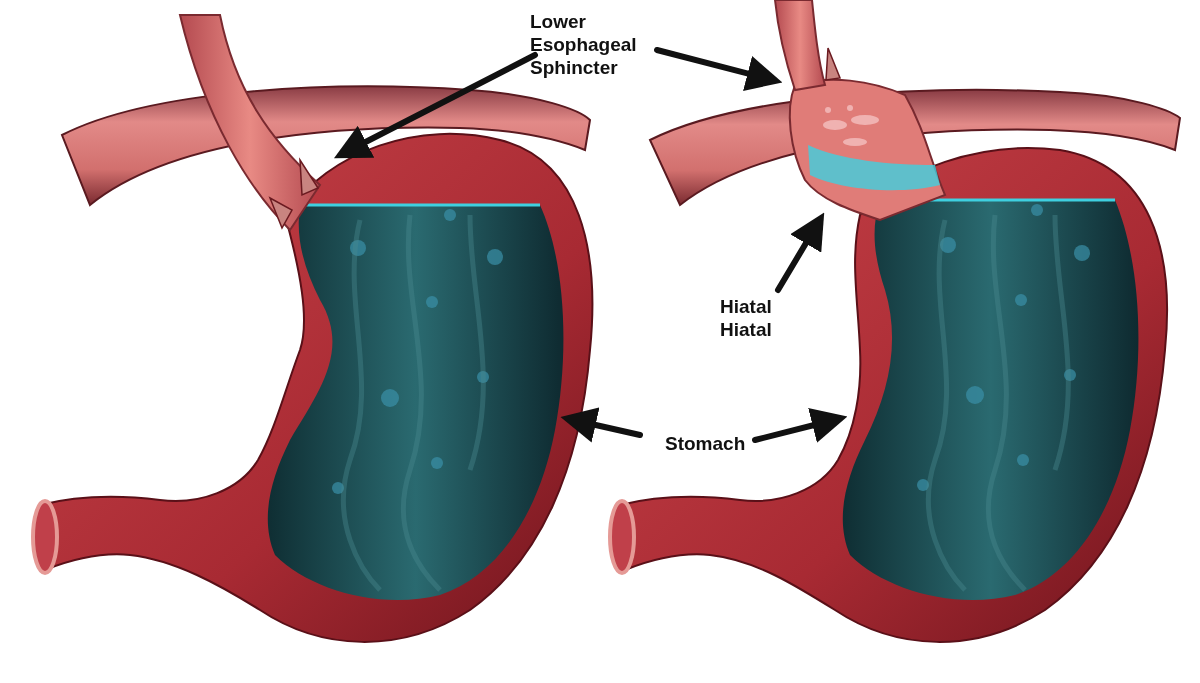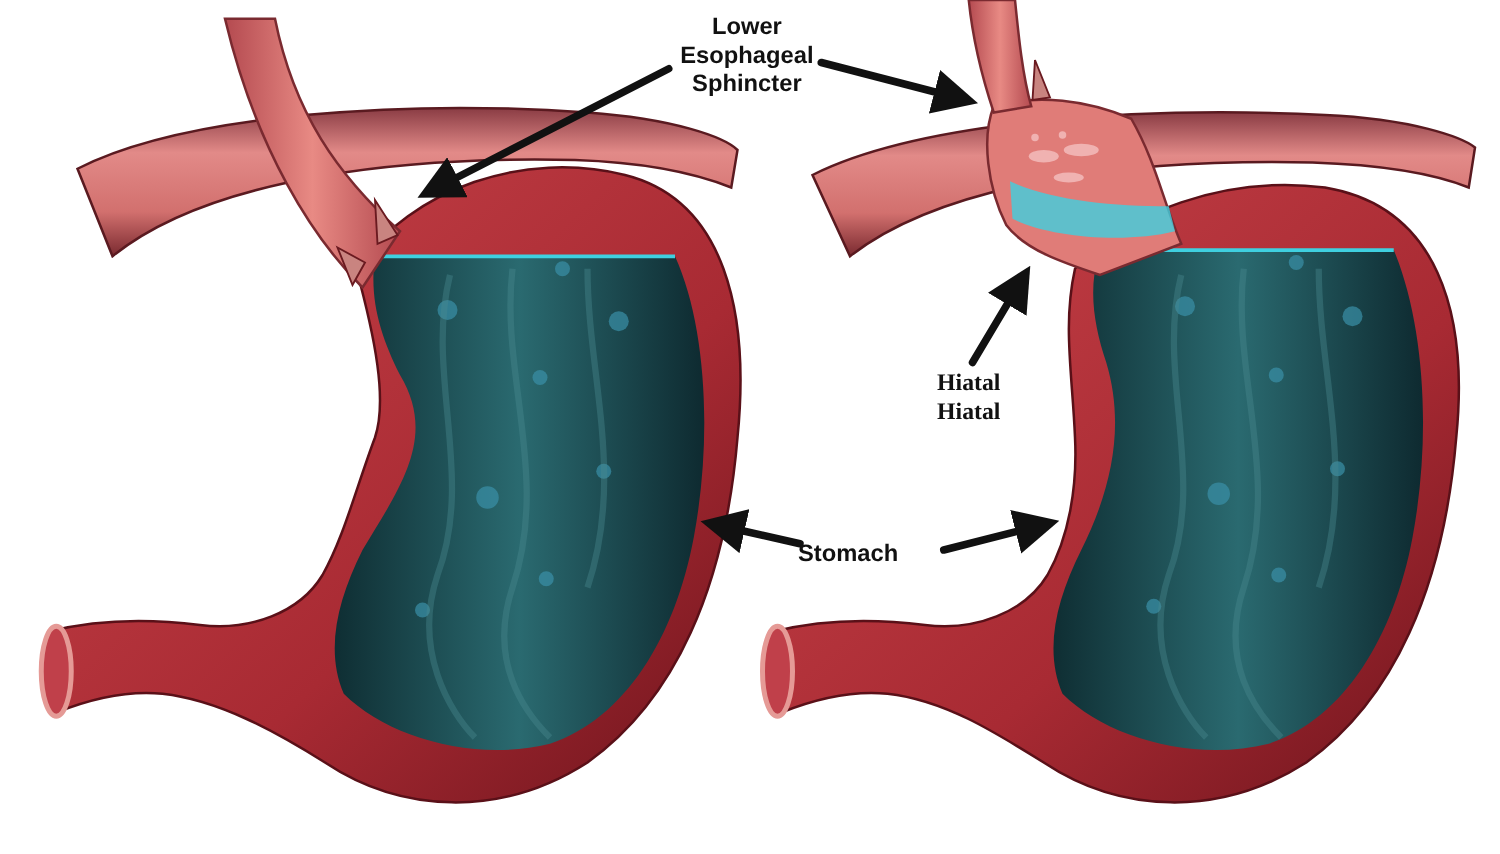--- a/index.html
+++ b/index.html
@@ -1,18 +1,18 @@
 <!DOCTYPE html>
 <html><head>
 <meta charset="utf-8">
 <style>
   html, body { margin:0; padding:0; background:#ffffff; }
   body { width:1200px; height:683px; position:relative; overflow:hidden; font-family:"Liberation Sans", sans-serif; }
   svg.art { position:absolute; left:0; top:0; }
-  .label { position:absolute; font-family:"Liberation Sans", sans-serif; font-weight:bold; font-size:19px; color:#111; text-align:center; line-height:23px; }
+  .label { position:absolute; font-family:"Liberation Sans", sans-serif; font-weight:bold; font-size:19px; color:#111; line-height:23px; }
 </style>
 </head>
 <body>
 
 <svg class="art" width="1200" height="683" viewBox="0 0 1200 683">
   <defs>
     <linearGradient id="tissueG" x1="0" y1="0" x2="1" y2="1">
       <stop offset="0" stop-color="#c9444a"></stop>
       <stop offset="0.6" stop-color="#a82a33"></stop>
       <stop offset="1" stop-color="#6e141c"></stop>
@@ -115,20 +115,20 @@
     <line x1="755" y1="440" x2="830" y2="421" marker-end="url(#ah)"></line>
   </g>
 </svg>
 
 <div class="label" style="left:530px; top:10px; width:135px;">
   <div>Lower</div>
   <div>Esophageal</div>
   <div>Sphincter</div>
 </div>
 
-<div class="label" style="left:720px; top:295px; width:110px;font-family:Liberation Serif, serif;">
+<div class="label" style="left:720px; top:295px; width:110px;">
   <div>Hiatal</div>
   <div>Hiatal</div>
 </div>
 
-<div class="label" style="left:626px; top:432px; width:105px;">
+<div class="label" style="left:665px; top:432px; width:105px;">
   <div>Stomach</div>
 </div>
 
 </body></html>

